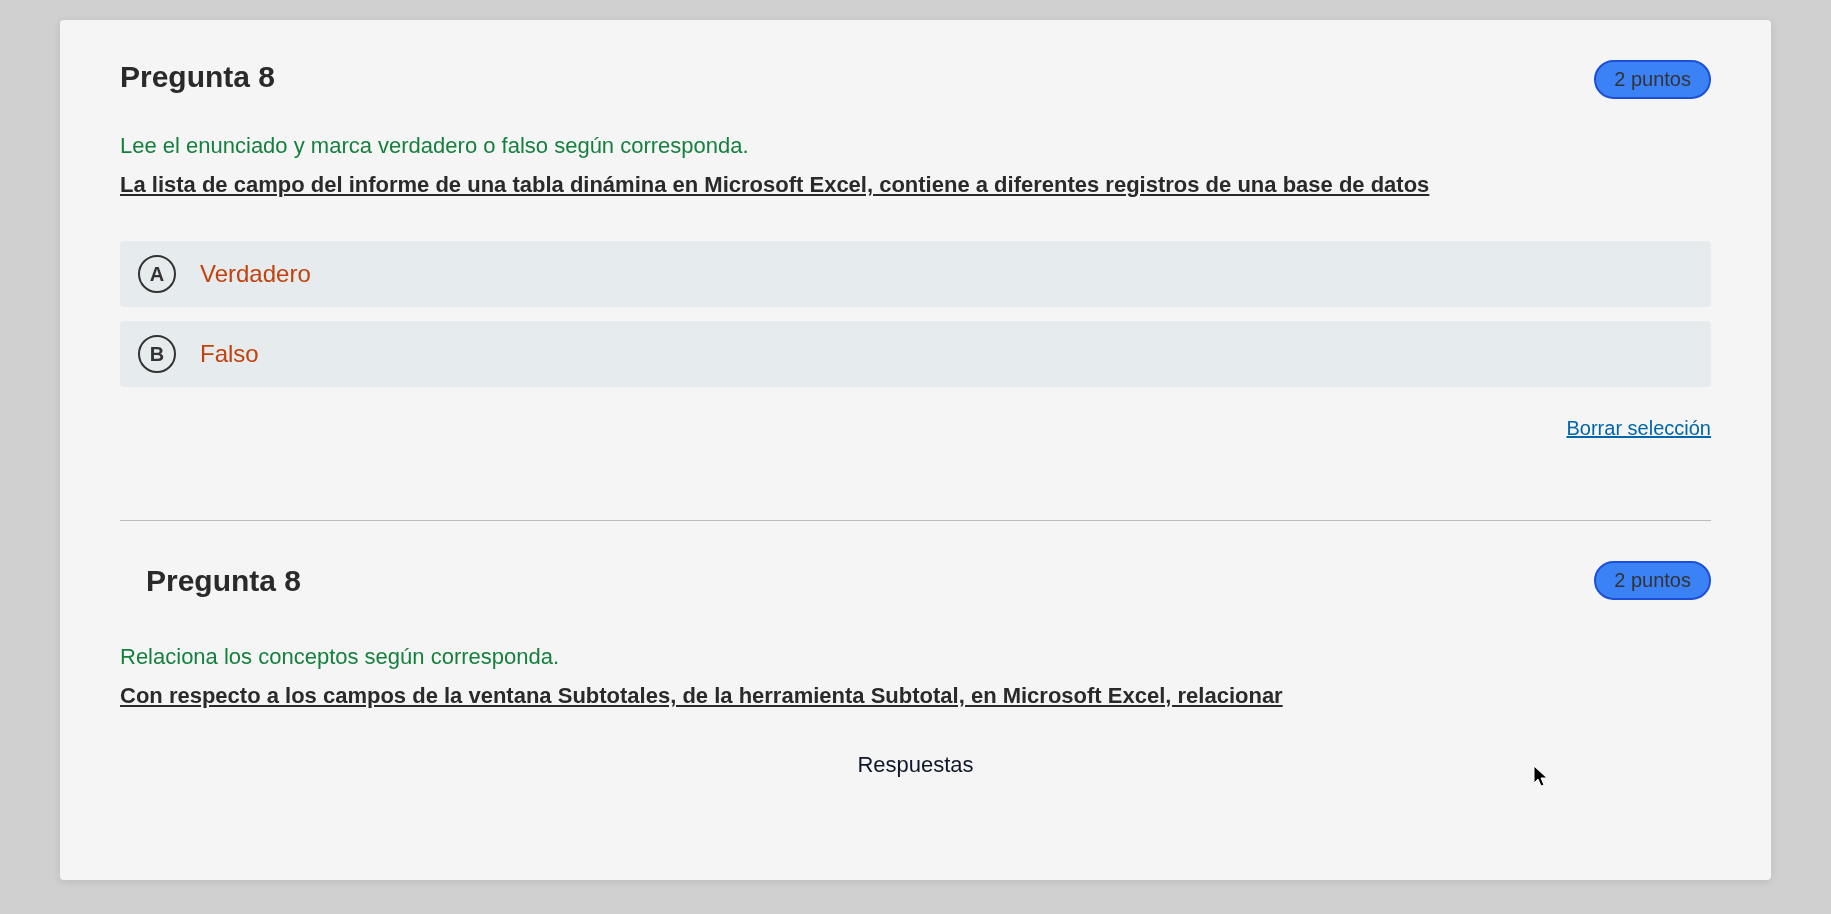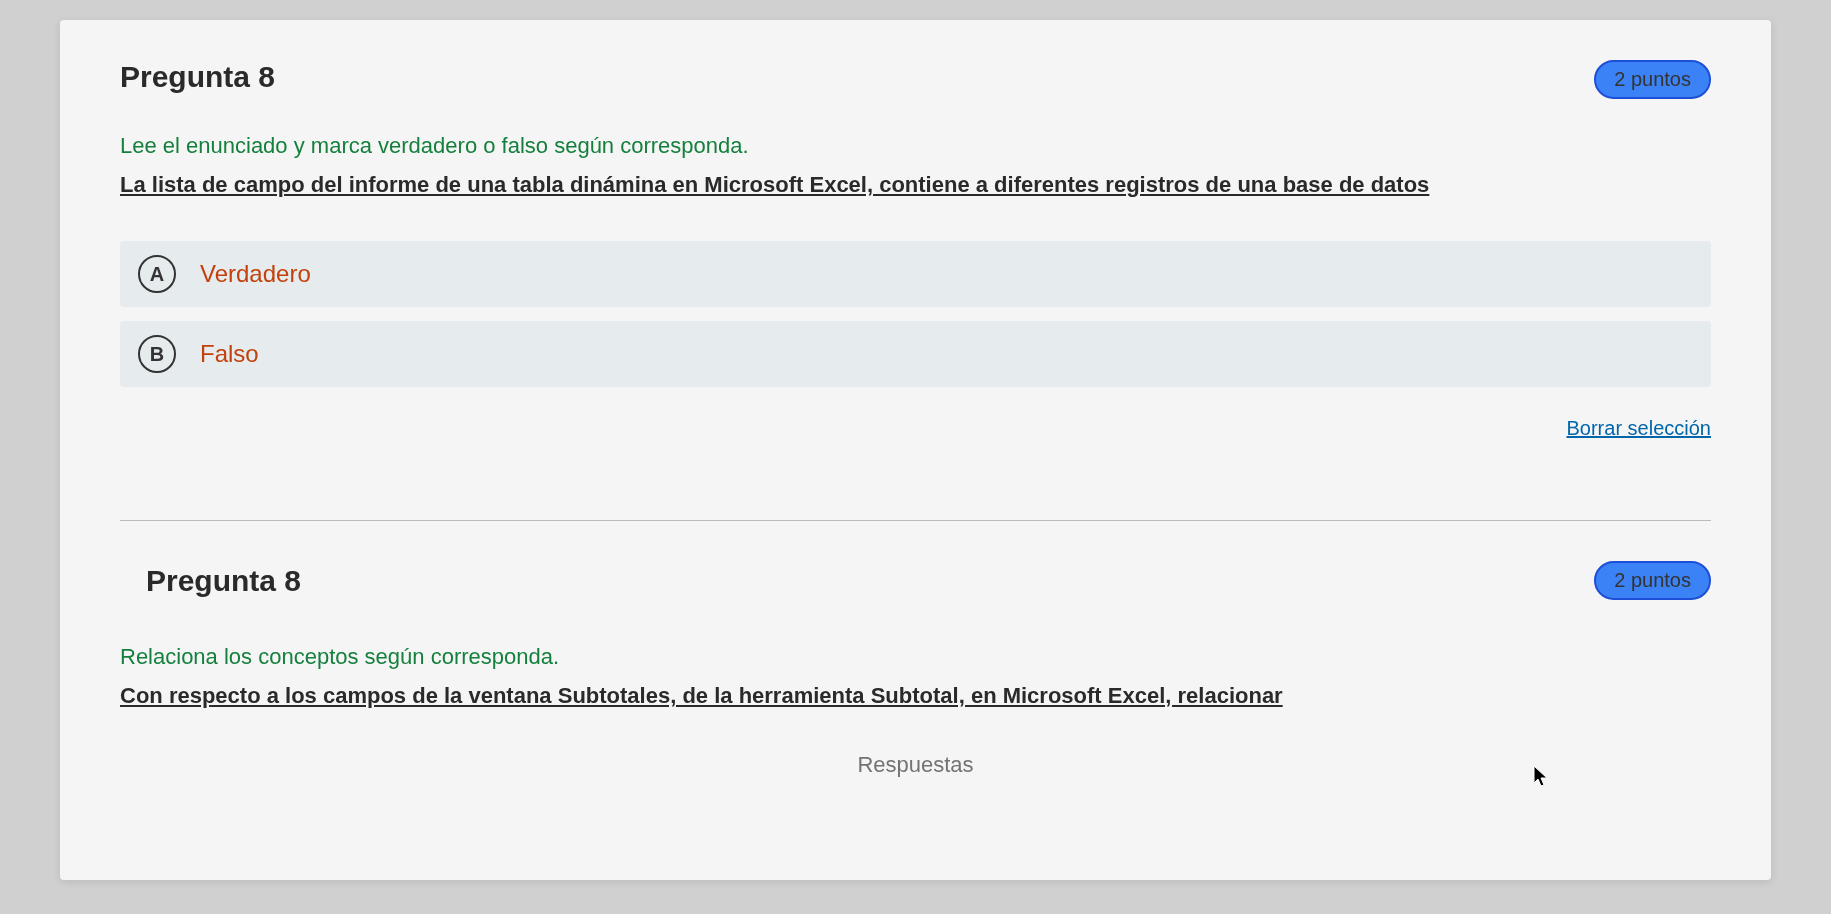--- a/index.html
+++ b/index.html
@@ -109,21 +109,21 @@
     .q8-header {
       display: flex;
       justify-content: space-between;
       align-items: center;
       margin-bottom: 40px;
       margin-left: 26px;
     }
     .responses-header {
       text-align: center;
       font-size: 22px;
-      color: #737373;
+      color: #0f172a;
       margin-top: 20px;
     }
     .cursor-icon {
       position: absolute;
       right: 280px;
       bottom: 120px;
       font-size: 20px;
       color: #000;
     }
   </style>

